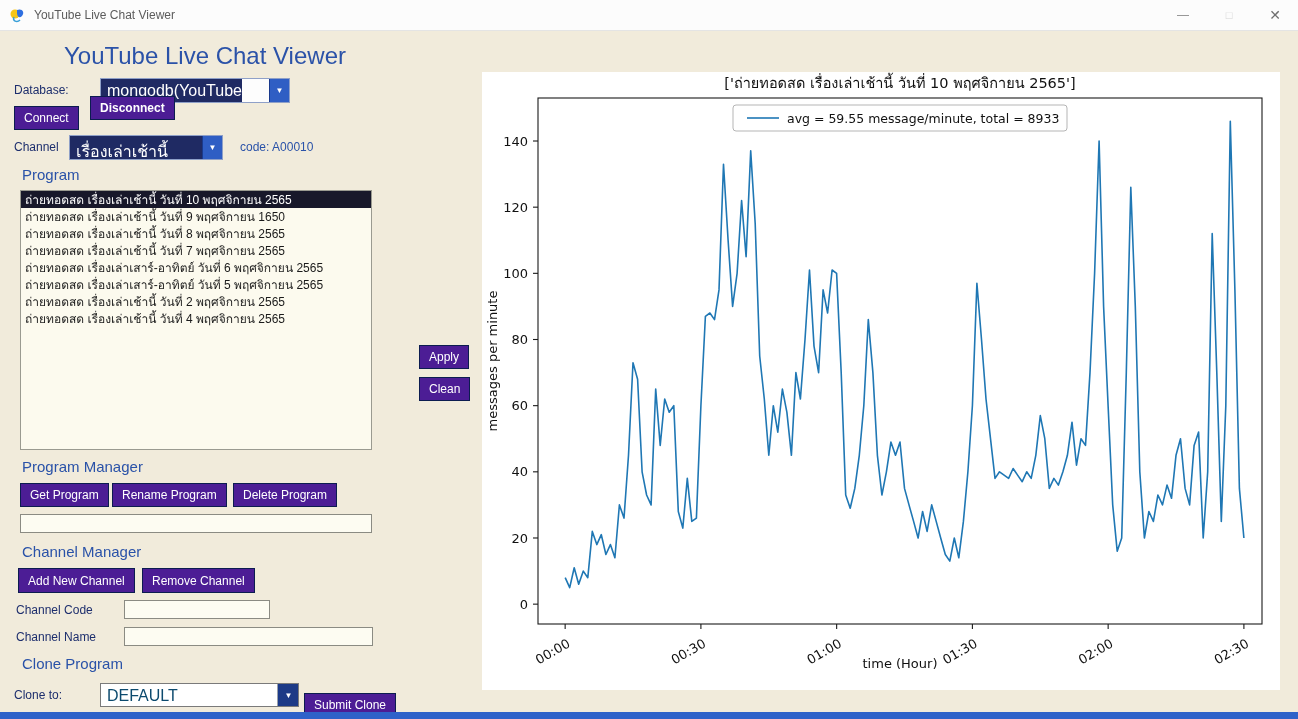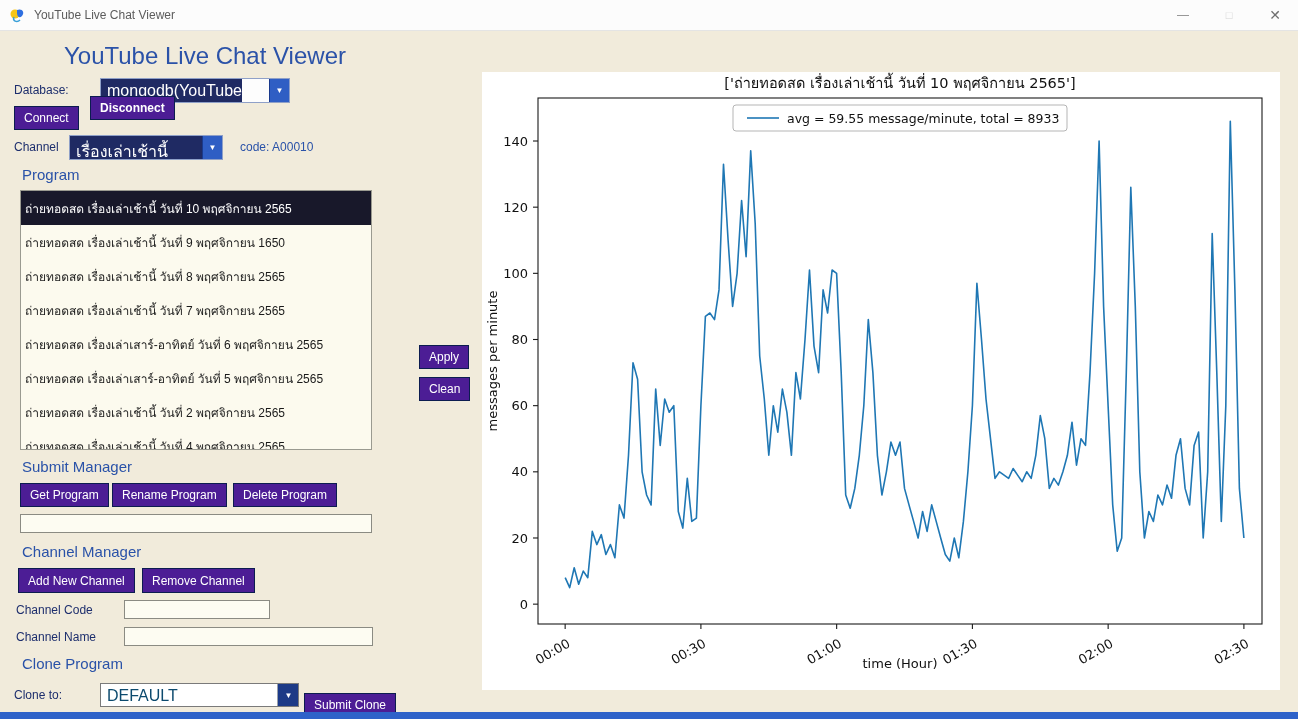--- a/index.html
+++ b/index.html
@@ -19,21 +19,21 @@
   .app-title{position:absolute;left:64px;top:42px;font-size:24px;color:#2b52a8;font-weight:500;}
   .btn{position:absolute;height:24px;background:#4c1d95;border:1px solid #0c1c50;color:#fff;font-size:12px;font-family:inherit;padding:0 9px;cursor:pointer;white-space:nowrap;}
   .combo{position:absolute;display:flex;align-items:stretch;border:1px solid #8fa0c8;cursor:pointer;}
   .combo .txt{background:#1f2a63;color:#fff;font-size:16px;padding:3px 6px;flex:1;white-space:nowrap;overflow:hidden;}
   .combo .spacer{width:27px;background:#fdfdfd;}
   .combo .arrow{width:19px;background:#2f5ec4;color:#fff;display:flex;align-items:center;justify-content:center;font-size:8px;border-left:1px solid #1a3a8c;}
   .combo.light .txt{background:#ffffff;color:#0c4a6e;border-right:1px solid #9aa0aa;}
   .combo.light{border:1px solid #7a7a7a;}
   .combo.light .arrow{background:#1d3a86;}
   .listbox{position:absolute;left:20px;top:190px;width:350px;height:258px;background:#fcfaee;border:1px solid #9a9a90;overflow:hidden;}
-  .list-item{height:34px;display:flex;align-items:center;padding:0 4px;font-size:12px;color:#1a1a1a;white-space:nowrap;overflow:hidden;cursor:default;}
+  .list-item{height:17px;display:flex;align-items:center;padding:0 4px;font-size:12px;color:#1a1a1a;white-space:nowrap;overflow:hidden;cursor:default;}
   .list-item.selected{background:#18182a;color:#ffffff;}
   .tinput{position:absolute;background:#fdfcf2;border:1px solid #8b8b83;font-size:12px;font-family:inherit;padding:1px 4px;height:19px;box-sizing:border-box;}
   .chart-panel{position:absolute;left:482px;top:72px;width:798px;height:618px;background:#ffffff;}
   .bottom-strip{position:absolute;left:0;bottom:0;width:100%;height:7px;background:#2e62c9;}
   svg text{font-family:"DejaVu Sans","Liberation Sans",sans-serif;fill:#111111;}
 </style>
 </head>
 <body>
 
 <div class="window">
@@ -78,21 +78,21 @@
       <div class="list-item selected">ถ่ายทอดสด เรื่องเล่าเช้านี้ วันที่ 10 พฤศจิกายน 2565</div>
       <div class="list-item">ถ่ายทอดสด เรื่องเล่าเช้านี้ วันที่ 9 พฤศจิกายน 1650</div>
       <div class="list-item">ถ่ายทอดสด เรื่องเล่าเช้านี้ วันที่ 8 พฤศจิกายน 2565</div>
       <div class="list-item">ถ่ายทอดสด เรื่องเล่าเช้านี้ วันที่ 7 พฤศจิกายน 2565</div>
       <div class="list-item">ถ่ายทอดสด เรื่องเล่าเสาร์-อาทิตย์ วันที่ 6 พฤศจิกายน 2565</div>
       <div class="list-item">ถ่ายทอดสด เรื่องเล่าเสาร์-อาทิตย์ วันที่ 5 พฤศจิกายน 2565</div>
       <div class="list-item">ถ่ายทอดสด เรื่องเล่าเช้านี้ วันที่ 2 พฤศจิกายน 2565</div>
       <div class="list-item">ถ่ายทอดสด เรื่องเล่าเช้านี้ วันที่ 4 พฤศจิกายน 2565</div>
     </div>
 
-  <div class="heading" style="left:22px;top:458px;">Submit Manager</div>
+  <div class="heading" style="left:22px;top:458px;">Program Manager</div>
   <button class="btn" style="left:20px;top:483px;">Get Program</button>
   <button class="btn" style="left:112px;top:483px;">Rename Program</button>
   <button class="btn" style="left:233px;top:483px;">Delete Program</button>
   <input class="tinput" style="left: 20px; top: 514px; width: 352px;" value="">
 
   <div class="heading" style="left:22px;top:543px;">Channel Manager</div>
   <button class="btn" style="left:18px;top:568px;height:25px;">Add New Channel</button>
   <button class="btn" style="left:142px;top:568px;height:25px;">Remove Channel</button>
 
   <div class="lbl" style="left:16px;top:603px;">Channel Code</div>

